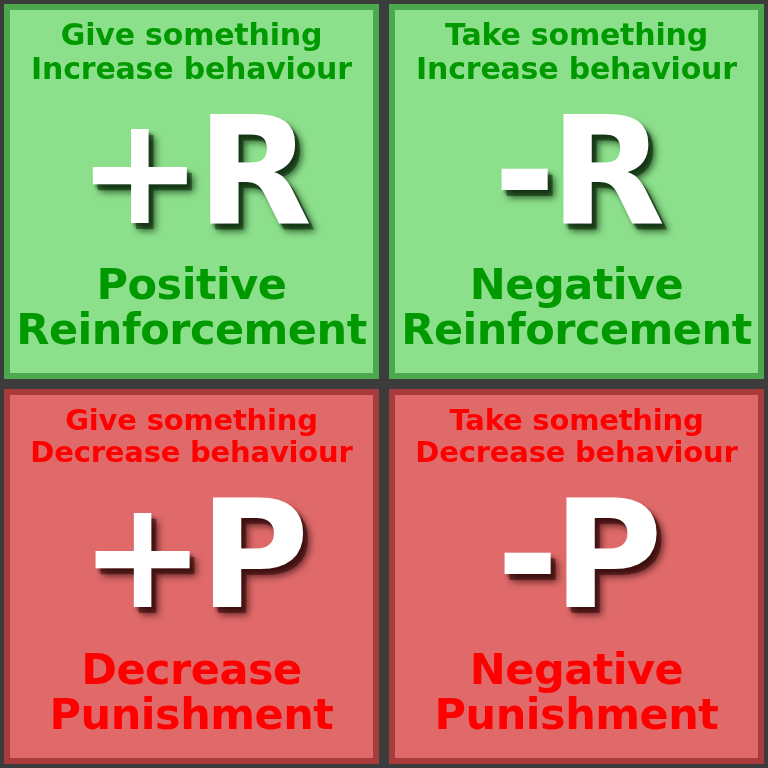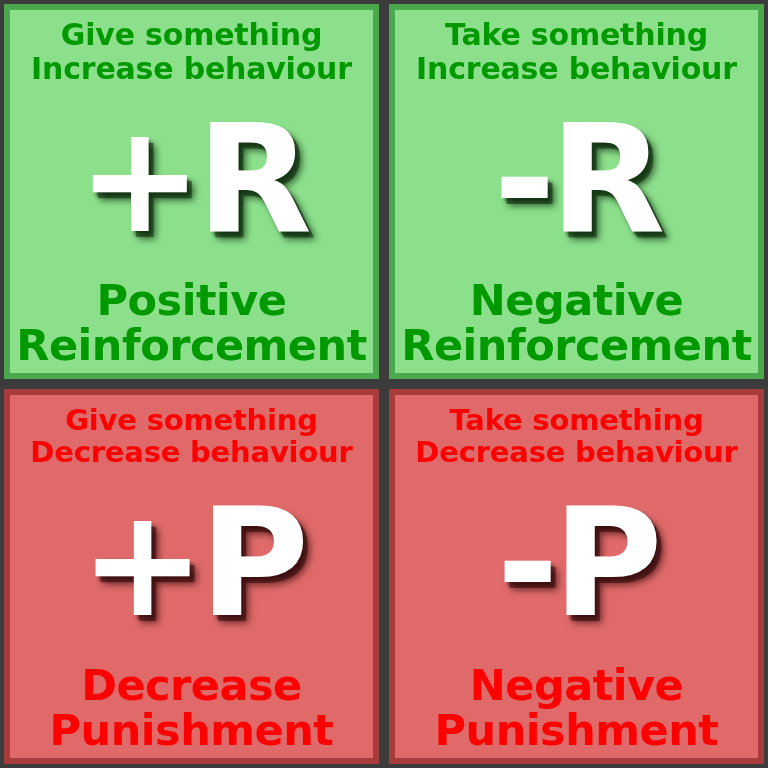--- a/index.html
+++ b/index.html
@@ -100,21 +100,21 @@
   }
 
   
   .term {
     text-align: center;
     font-weight: bold;
     line-height: 1.06;
     letter-spacing: -0.5px;
     white-space: nowrap;
     user-select: none;
-    padding-bottom: 4px;
+    padding-bottom: 20px;
   }
   .green .term { color: #009900; font-size: 43px; }
   .red   .term { color: #ff0000; font-size: 43px; }
   .term .line { display: block; }
 </style>
 </head>
 <body>
 
 <div id="quadrant-grid">
 

